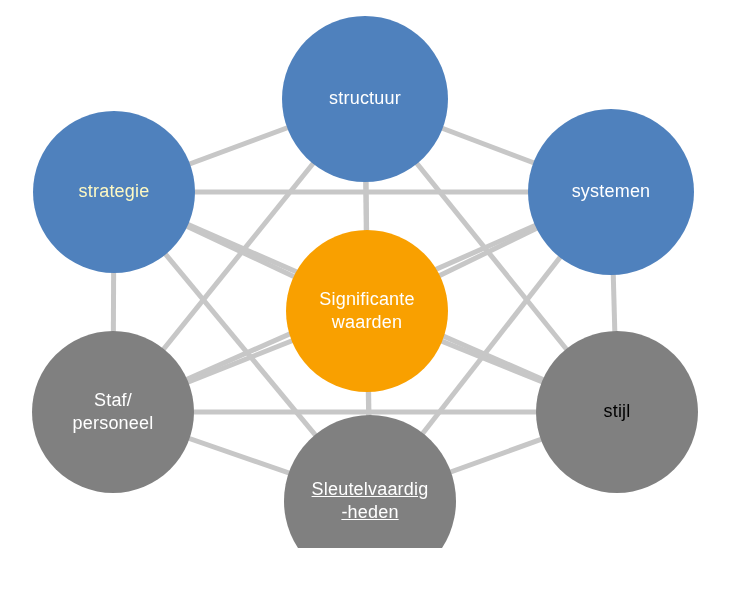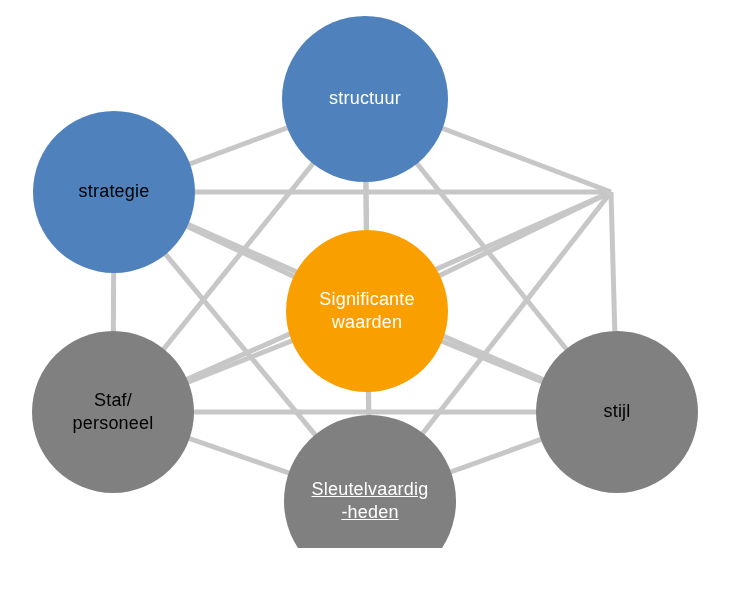--- a/index.html
+++ b/index.html
@@ -65,31 +65,34 @@
       <line x1="113" y1="412" x2="617" y2="412" stroke="#C7C7C7" stroke-width="5"></line>
       <line x1="113" y1="412" x2="370" y2="501" stroke="#C7C7C7" stroke-width="5"></line>
       <line x1="617" y1="412" x2="370" y2="501" stroke="#C7C7C7" stroke-width="5"></line>
     </svg>
 
   <div class="node" style="left: 282px; top: 16px; width: 166px; height: 166px; background-color: rgb(79, 129, 189);">
     <span class="node-label" style="color: rgb(255, 255, 255);">structuur</span>
   </div>
 
   <div class="node" style="left: 33px; top: 111px; width: 162px; height: 162px; background-color: rgb(79, 129, 189);">
-    <span class="node-label" style="color: #000000;">strategie</span>
+    <span class="node-label" style="color: #fef9c3;">strategie</span>
   </div>
 
+  <div class="node" style="left: 528px; top: 109px; width: 166px; height: 166px; background-color: rgb(79, 129, 189);">
+    <span class="node-label" style="color: rgb(255, 255, 255);">systemen</span>
+  </div>
 
   <div class="node" style="left: 286px; top: 230px; width: 162px; height: 162px; background-color: rgb(249, 160, 0);">
     <span class="node-label" style="color: rgb(255, 255, 255);">Significante
 waarden</span>
   </div>
 
   <div class="node" style="left: 32px; top: 331px; width: 162px; height: 162px; background-color: rgb(128, 128, 128);">
-    <span class="node-label" style="color: #000000;">Staf/
+    <span class="node-label" style="color: #ffffff;">Staf/
 personeel</span>
   </div>
 
   <div class="node" style="left: 536px; top: 331px; width: 162px; height: 162px; background-color: rgb(128, 128, 128);">
     <span class="node-label" style="color: #000000;">stijl</span>
   </div>
 
   <div class="node" style="left: 284px; top: 415px; width: 172px; height: 172px; background-color: rgb(128, 128, 128);">
     <span class="node-label" style="color: rgb(255, 255, 255); text-decoration: underline;">Sleutelvaardig
 -heden</span>

